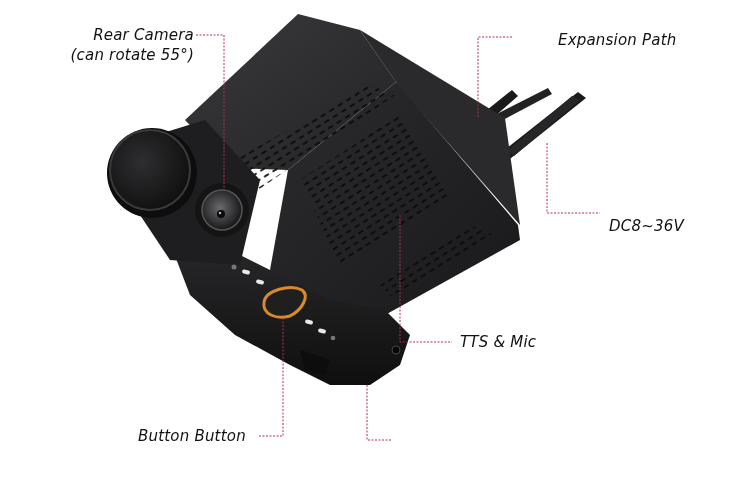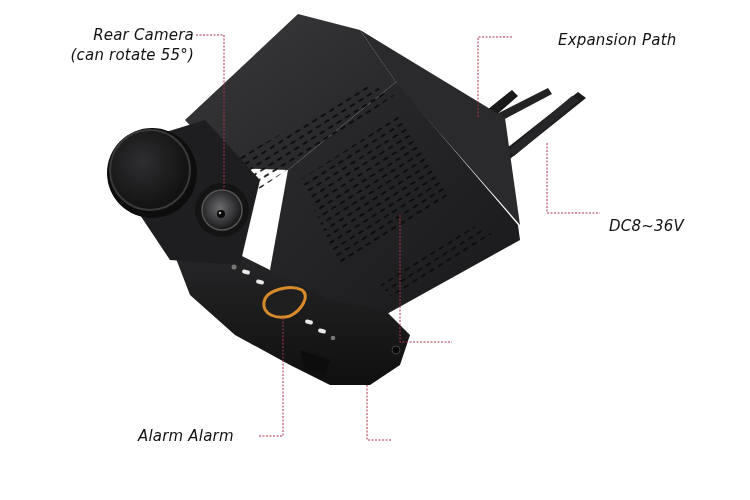--- a/index.html
+++ b/index.html
@@ -122,19 +122,22 @@
   </div>
 
   <div class="label" style="left: 518px; top: 30px; margin-left: 40px;">
     <span>Expansion Path</span>
   </div>
 
   <div class="label" style="left: 609px; top: 203px; margin-top: 13px;">
     <span>DC8~36V</span>
   </div>
 
+  <div class="label" style="left: 460px; top: 332px;">
+    <span>TTS &amp; Mic</span>
+  </div>
 
   <div class="label" style="left: 138px; top: 426px;">
-    <span>Alarm Alarm</span>
+    <span>Button Button</span>
   </div>
 
 
 </div>
 
 </body></html>

